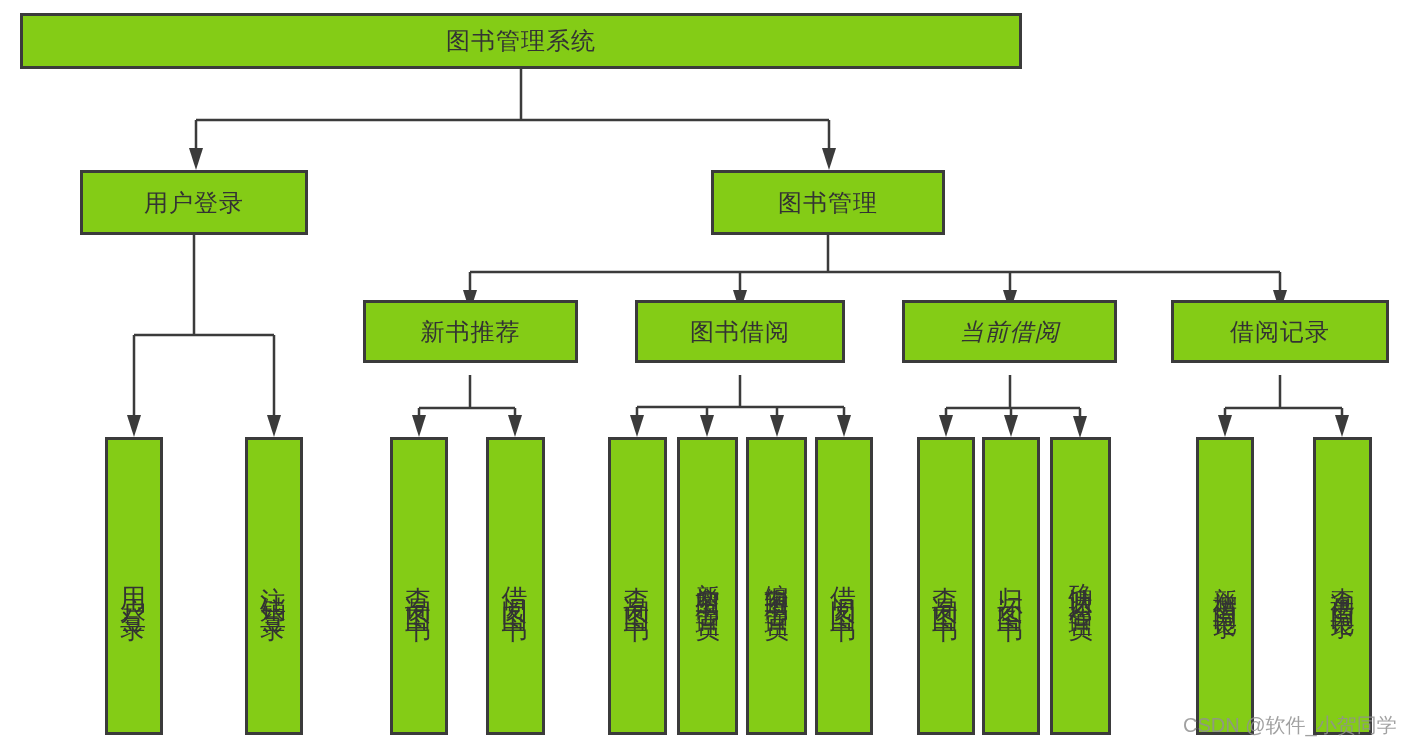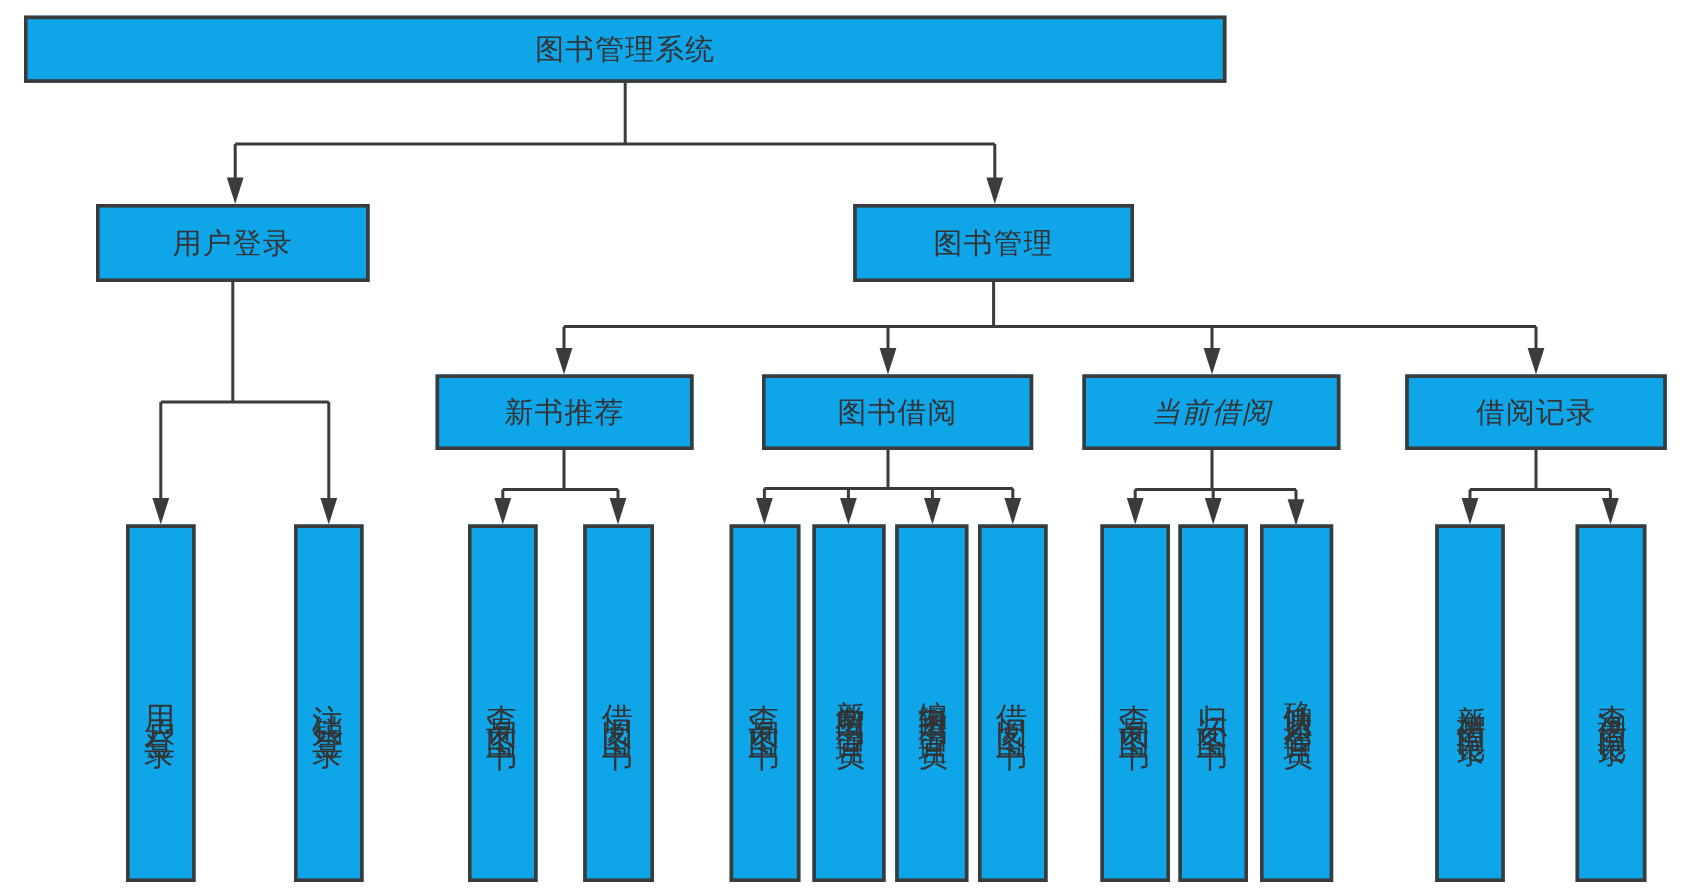--- a/index.html
+++ b/index.html
@@ -2,42 +2,42 @@
 <html><head>
 <meta charset="utf-8">
 <style>
   html,body { margin:0; padding:0; background:#ffffff; }
   #canvas {
     position:relative; width:1405px; height:747px; background:#ffffff;
     font-family:"Liberation Sans", sans-serif; overflow:hidden;
   }
   #connectors { position:absolute; left:0; top:0; width:1405px; height:747px; }
   .box {
-    position:absolute; background:#0ea5e9; border:3px solid #3b3b3b;
+    position:absolute; background:#84cc16; border:3px solid #3b3b3b;
     box-sizing:border-box; display:flex; align-items:center; justify-content:center;
     color:#333333; z-index:2;
   }
   .hbox { font-size:24px; letter-spacing:1px; }
   .vbox span {
     writing-mode:vertical-rl; text-orientation:mixed; white-space:nowrap;
     display:block;
   }
   .v-short span { font-size:26px; letter-spacing:10px; }
   .v-med   span { font-size:24px; letter-spacing:6px;  }
   .v-long  span { font-size:24px; letter-spacing:5px;  }
 
   
   .n-root { left:20px;  top:13px;  width:1002px; height:56px; }
   
   .n-user-login { left:80px;  top:170px; width:228px; height:65px; }
   .n-book-mgmt  { left:711px; top:170px; width:234px; height:65px;text-align:center; }
   
-  .lvl3 { top:312px; height:63px; }
+  .lvl3 { top:300px; height:63px; }
   .n-new-book   { left:363px;  width:215px; }
-  .n-book-bor   { left:635px;  width:226px; }
+  .n-book-bor   { left:635px;  width:210px; }
   .n-cur-bor    { left:902px;  width:215px;font-style:italic; }
   .n-bor-rec    { left:1171px; width:218px; }
   
   .lvl4 { top:437px; height:298px; }
   .n-a1 { left:105px;  width:58px; }
   .n-a2 { left:245px;  width:58px; }
   .n-b1 { left:390px;  width:58px; }
   .n-b2 { left:486px;  width:59px; }
   .n-c1 { left:608px;  width:59px; }
   .n-c2 { left:677px;  width:61px; }
@@ -160,13 +160,14 @@
     <span>确认归还（管理员）</span>
   </div>
 
   <div class="box vbox v-med lvl4 n-e1">
     <span>新增借阅记录</span>
   </div>
   <div class="box vbox v-med lvl4 n-e2">
     <span>查询借阅记录</span>
   </div>
 
+  <div class="watermark">CSDN @软件_小贺同学</div>
 </div>
 
 </body></html>

